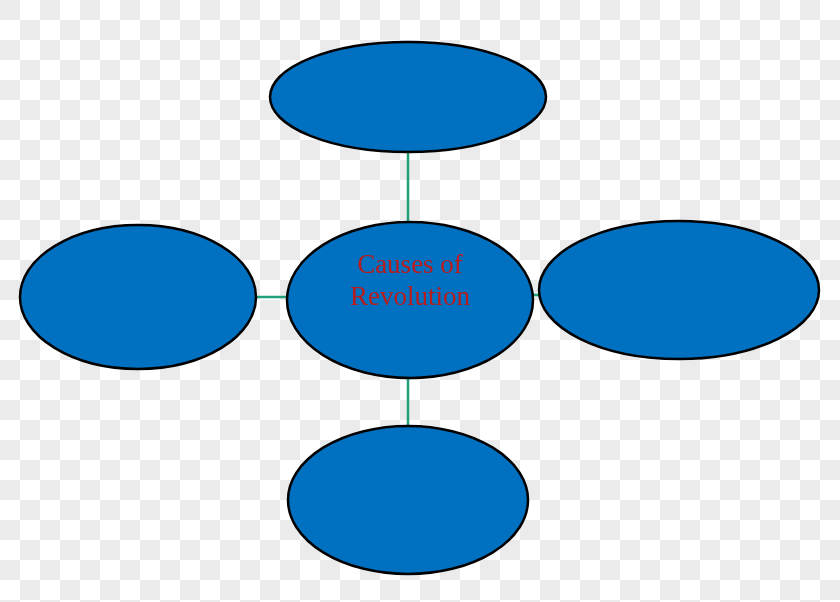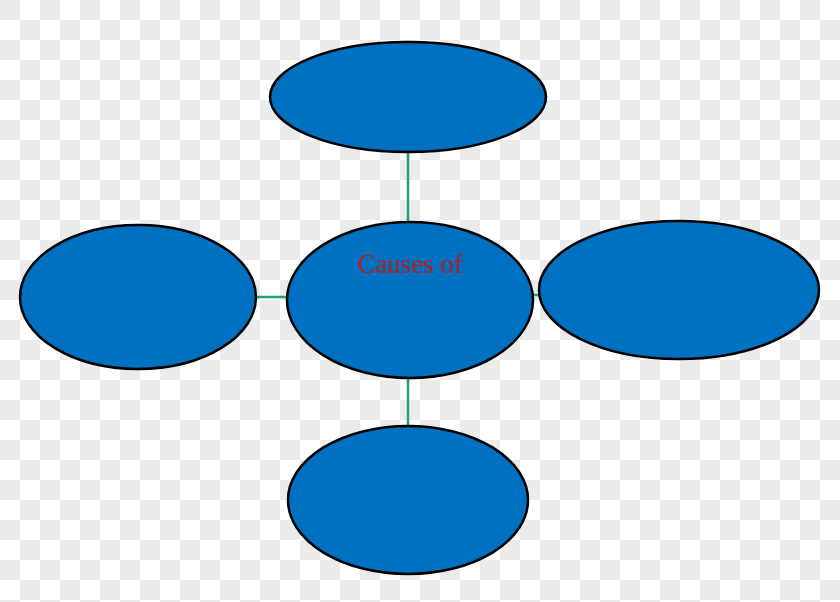--- a/index.html
+++ b/index.html
@@ -34,13 +34,14 @@
 
   <ellipse class="node" cx="408" cy="97" rx="138" ry="55"></ellipse>
   <ellipse class="node" cx="138" cy="297" rx="118" ry="72"></ellipse>
   <ellipse class="node" cx="679" cy="290" rx="140" ry="69"></ellipse>
   <ellipse class="node" cx="408" cy="500" rx="120" ry="74"></ellipse>
   <ellipse class="node" cx="410" cy="300" rx="123" ry="78"></ellipse>
 </svg>
 
 <div class="center-label">
   <span>Causes of</span>
+  <span>Revolution</span>
 </div>
 
 </body></html>

